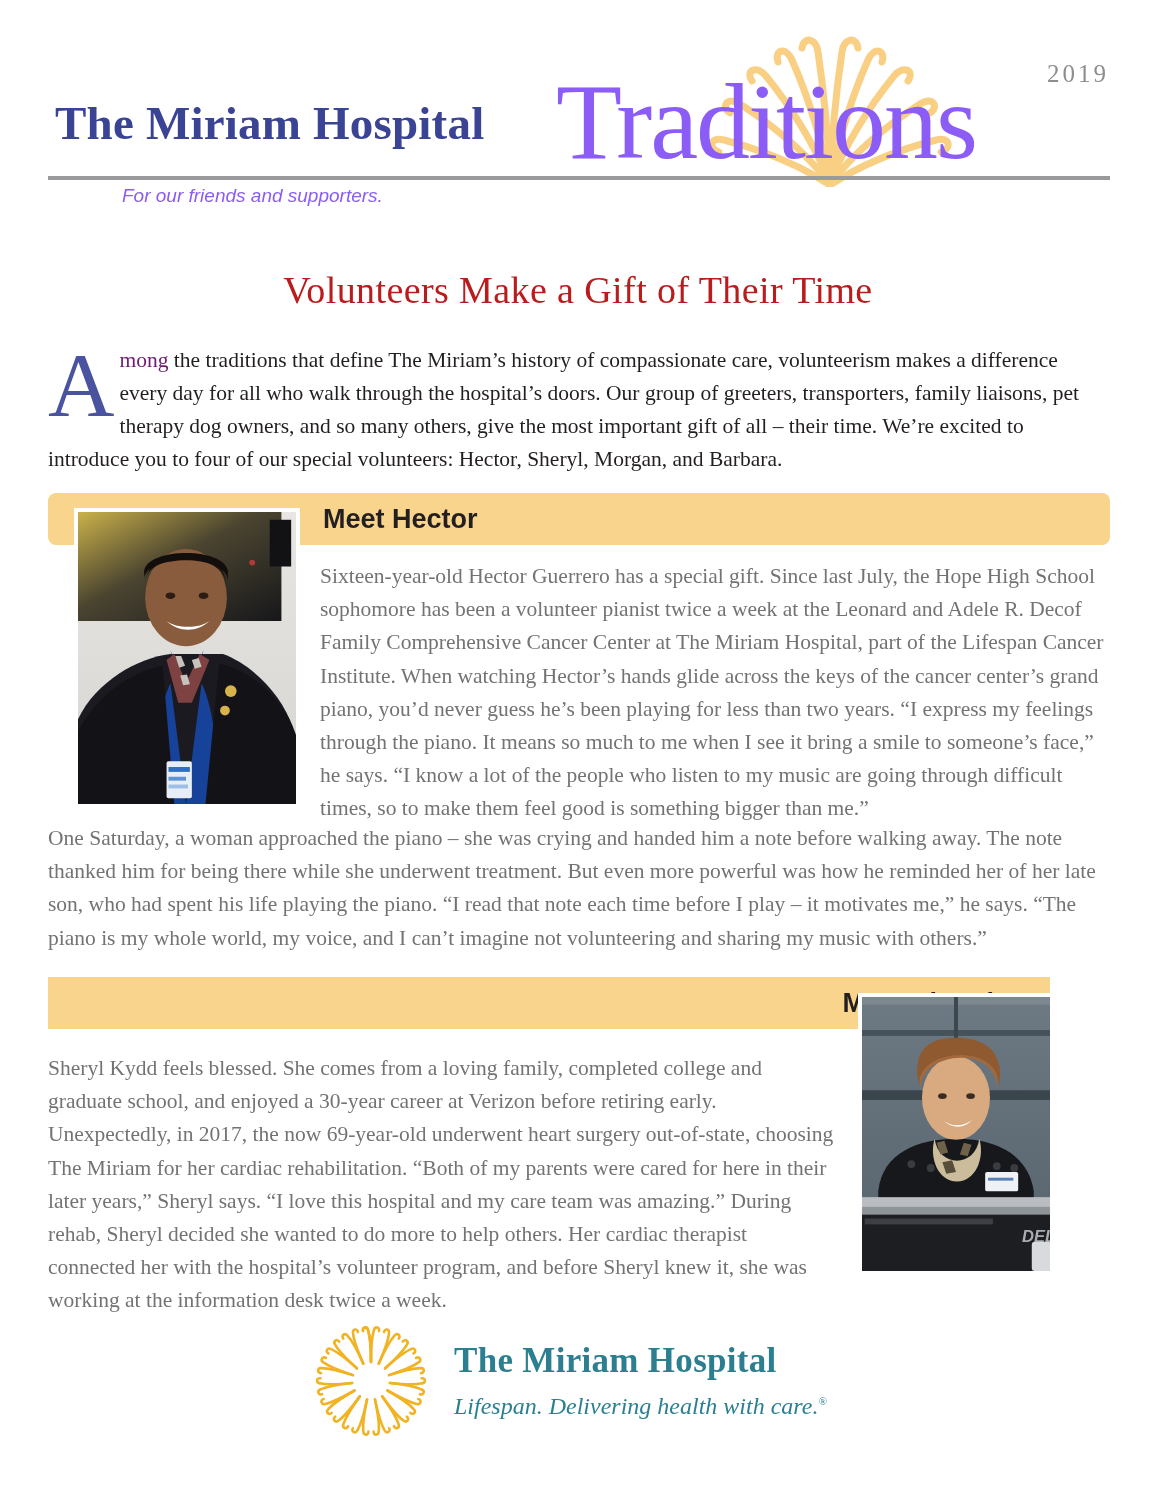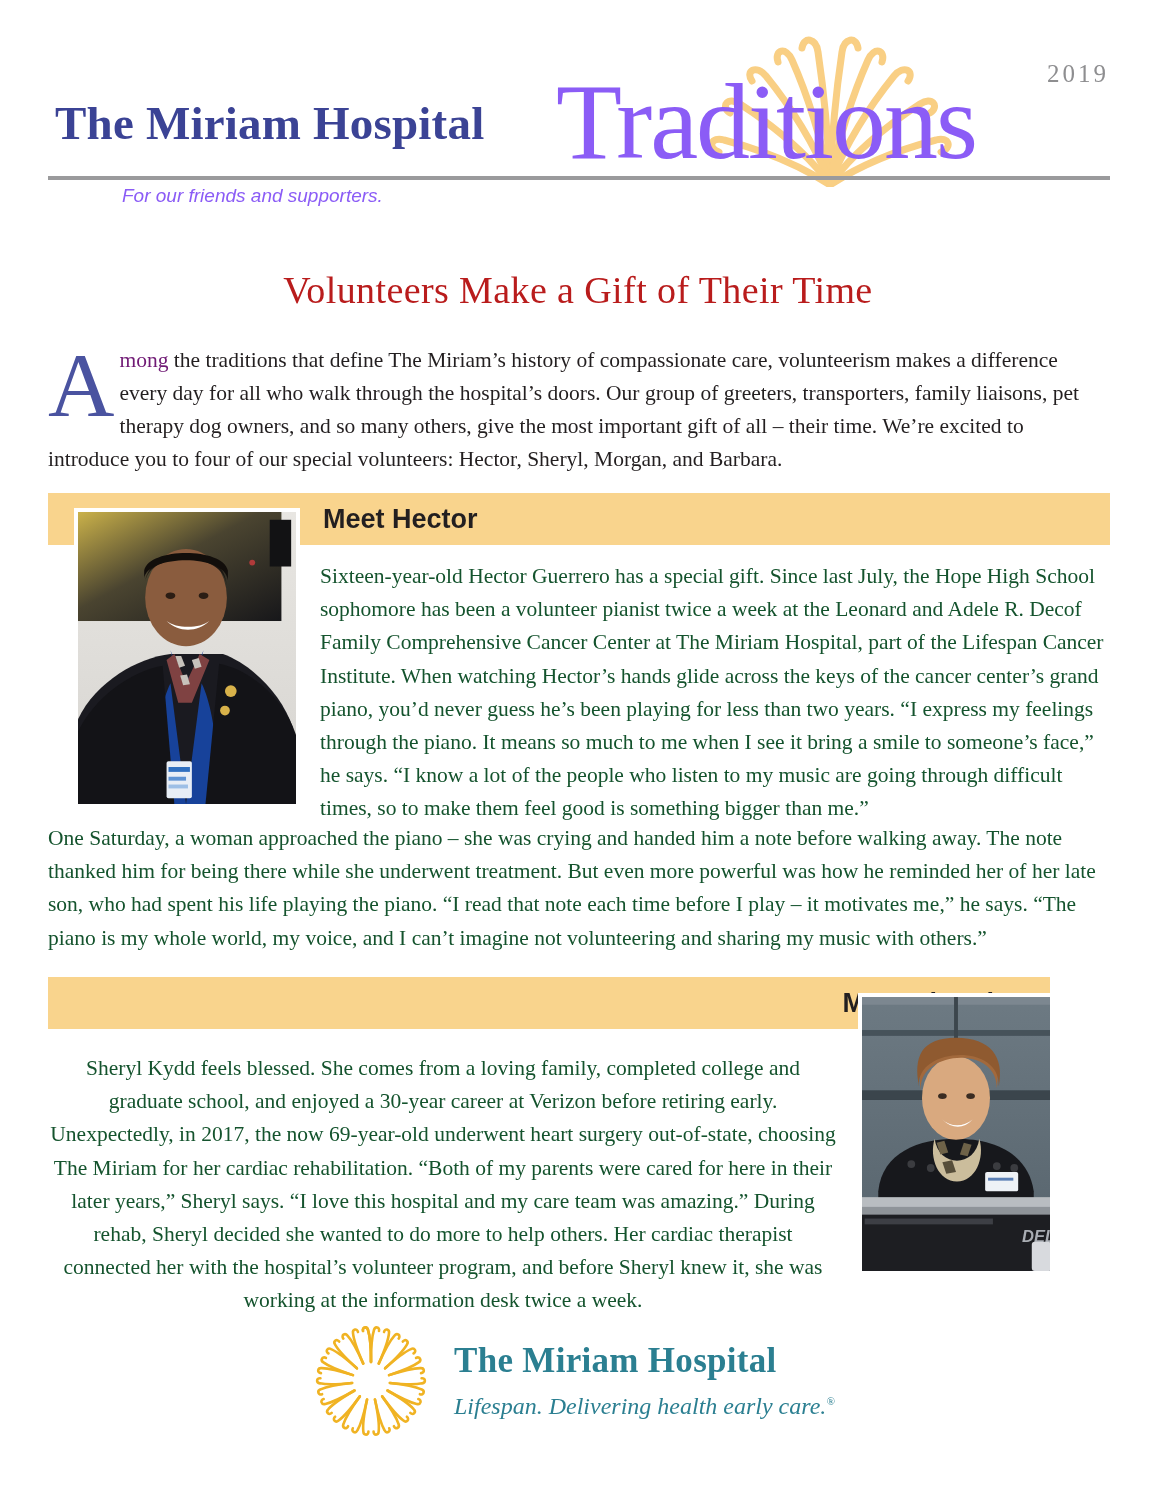--- a/index.html
+++ b/index.html
@@ -126,20 +126,21 @@
   
   .banner {
     position: absolute;
     background: #f9d48d;
     height: 52px;
   }
   .banner-hector {
     left: 48px;
     top: 493px;
     width: 1062px;
+    border-radius: 8px;
   }
   .banner-sheryl {
     left: 48px;
     top: 977px;
     width: 1002px;
   }
   .banner-label {
     position: absolute;
     font-family: "Liberation Sans", sans-serif;
     font-weight: 700;
@@ -170,37 +171,36 @@
     width: 196px;
     height: 282px;
   }
   .photo svg { display: block; width: 100%; height: 100%; }
 
   
   .body-text {
     position: absolute;
     font-size: 21.5px;
     line-height: 33.2px;
-    color: #14532d;
+    color: #737373;
   }
   .hector-col {
     left: 320px;
     top: 560px;
     width: 788px;
   }
   .hector-full {
     left: 48px;
     top: 822px;
     width: 1062px;
   }
   .sheryl-col {
     left: 48px;
     top: 1052px;
     width: 790px;
-    text-align: center;
   }
   .continued {
     position: absolute;
     left: 48px;
     top: 1248px;
     width: 790px;
     text-align: right;
     font-style: italic;
     font-size: 21px;
     color: #231f20;
@@ -451,18 +451,18 @@
             </g>
             <g transform="rotate(336 59 59)">
               <path d="M59 40 C 59 24, 58 14, 56 8 C 55 4, 50 5, 51 9"></path>
               <path d="M59 40 C 59 24, 60 14, 62 8 C 63 4, 68 5, 67 9"></path>
             </g>
           </g>
         </svg>
       </div>
       <div class="footer-text">
         <div class="footer-name">The Miriam Hospital</div>
-        <div class="footer-slogan"><span>Lifespan. Delivering health early care.</span><sup>®</sup></div>
+        <div class="footer-slogan"><span>Lifespan. Delivering health with care.</span><sup>®</sup></div>
       </div>
     </div>
   </div>
 
 </div>
 
 </body></html>

